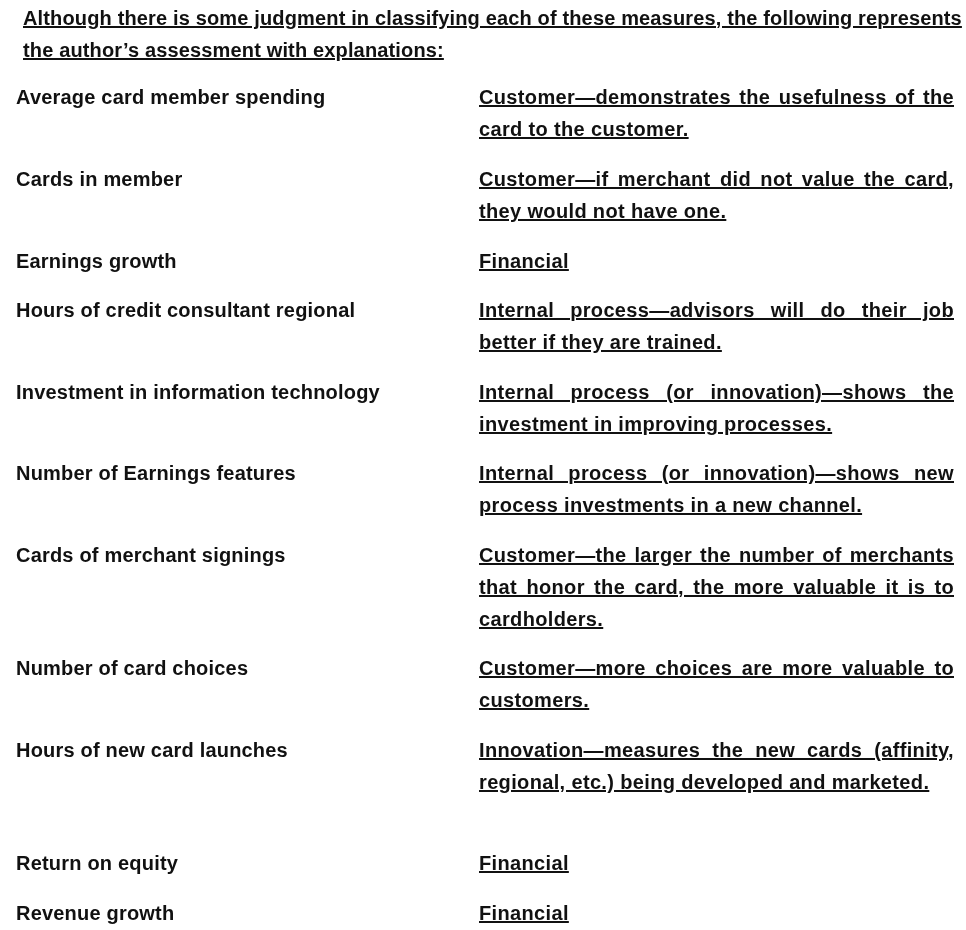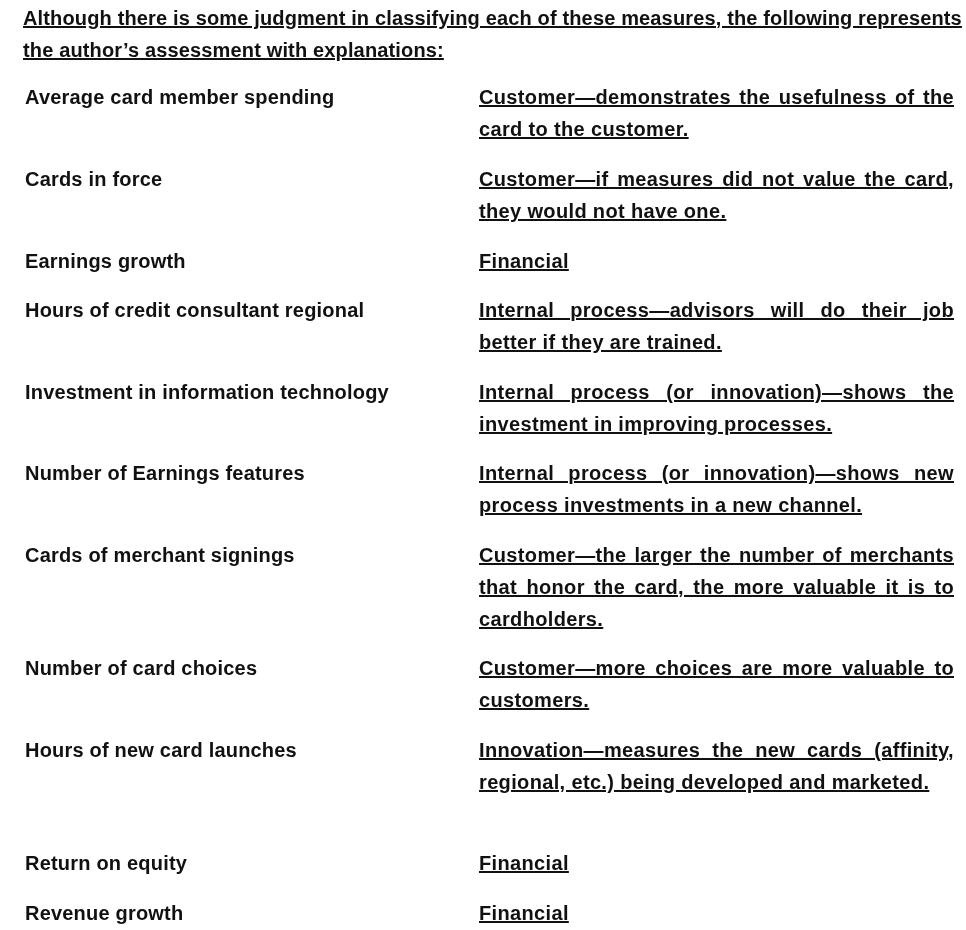--- a/index.html
+++ b/index.html
@@ -8,42 +8,42 @@
       font-family: "Liberation Sans", sans-serif;
       font-weight: bold; color: #111111;
       font-size: 20px;
     }
     .intro {
       position: absolute; left: 23px; top: 2px; width: 950px;
       line-height: 32px; letter-spacing: 0.15px; text-decoration: underline;
     }
     .row { position: absolute; left: 0; width: 966px; }
     .measure {
-      position: absolute; left: 25px; top: 0; width: 460px;
+      position: absolute; left: 16px; top: 0; width: 460px;
       line-height: 32px; letter-spacing: 0.2px;
     }
     .explain {
       position: absolute; left: 479px; top: 0; width: 475px;
       line-height: 32px; letter-spacing: 0.35px;
       text-align: justify;
       text-decoration: underline;
     }
   </style>
 </head>
 <body>
 
 <div class="intro">Although there is some judgment in classifying each of these measures, the following represents the author’s assessment with explanations:</div>
 
 <div class="row" style="top:81px">
   <div class="measure">Average card member spending</div>
   <div class="explain">Customer—demonstrates the usefulness of the card to the customer.</div>
 </div>
 <div class="row" style="top:163px">
-  <div class="measure">Cards in force</div>
-  <div class="explain">Customer—if measures did not value the card, they would not have one.</div>
+  <div class="measure">Cards in member</div>
+  <div class="explain">Customer—if merchant did not value the card, they would not have one.</div>
 </div>
 <div class="row" style="top:245px">
   <div class="measure">Earnings growth</div>
   <div class="explain">Financial</div>
 </div>
 <div class="row" style="top:294px">
   <div class="measure">Hours of credit consultant regional</div>
   <div class="explain">Internal process—advisors will do their job better if they are trained.</div>
 </div>
 <div class="row" style="top:376px">

